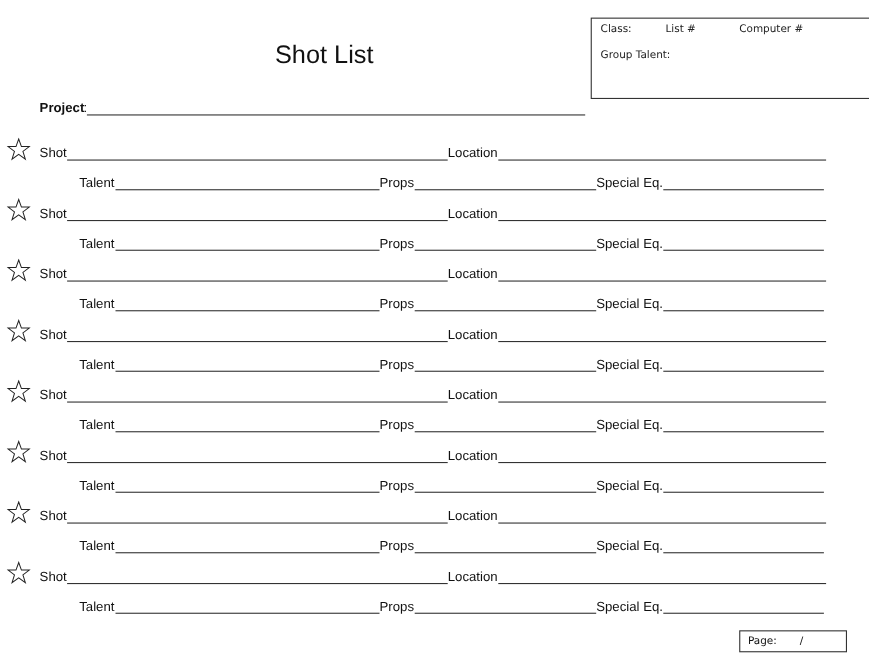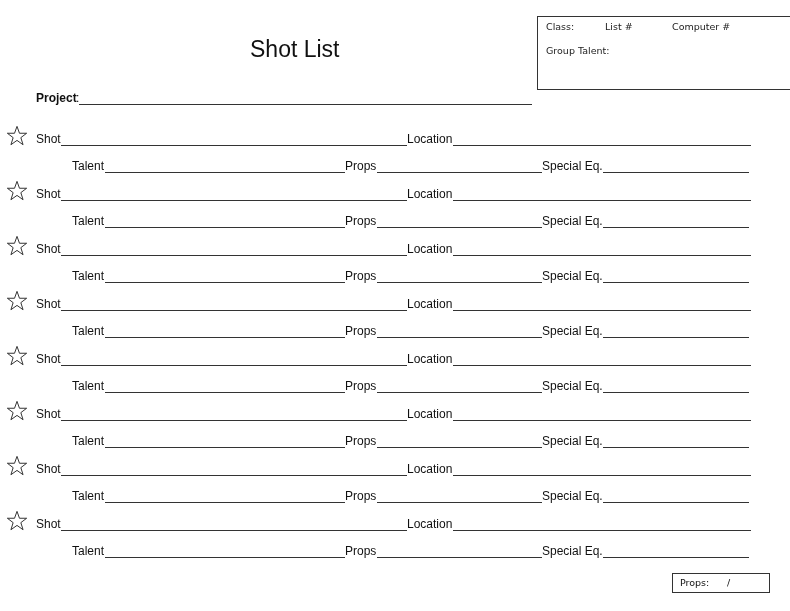--- a/index.html
+++ b/index.html
@@ -148,15 +148,15 @@
       <span class="lbl" style="left:72px;top:544px;">Talent</span>
       <div class="line" style="left:105px;top:557px;width:240px;"></div>
       <span class="lbl" style="left:345px;top:544px;">Props</span>
       <div class="line" style="left:377px;top:557px;width:165px;"></div>
       <span class="lbl" style="left:542px;top:544px;">Special Eq.</span>
       <div class="line" style="left:603px;top:557px;width:146px;"></div>
     </div>
   </div>
 
 <div class="abs pagebox">
-  <span style="left:7px;">Props:</span>
+  <span style="left:7px;">Page:</span>
   <span style="left:54px;">/</span>
 </div>
 
 </body></html>

